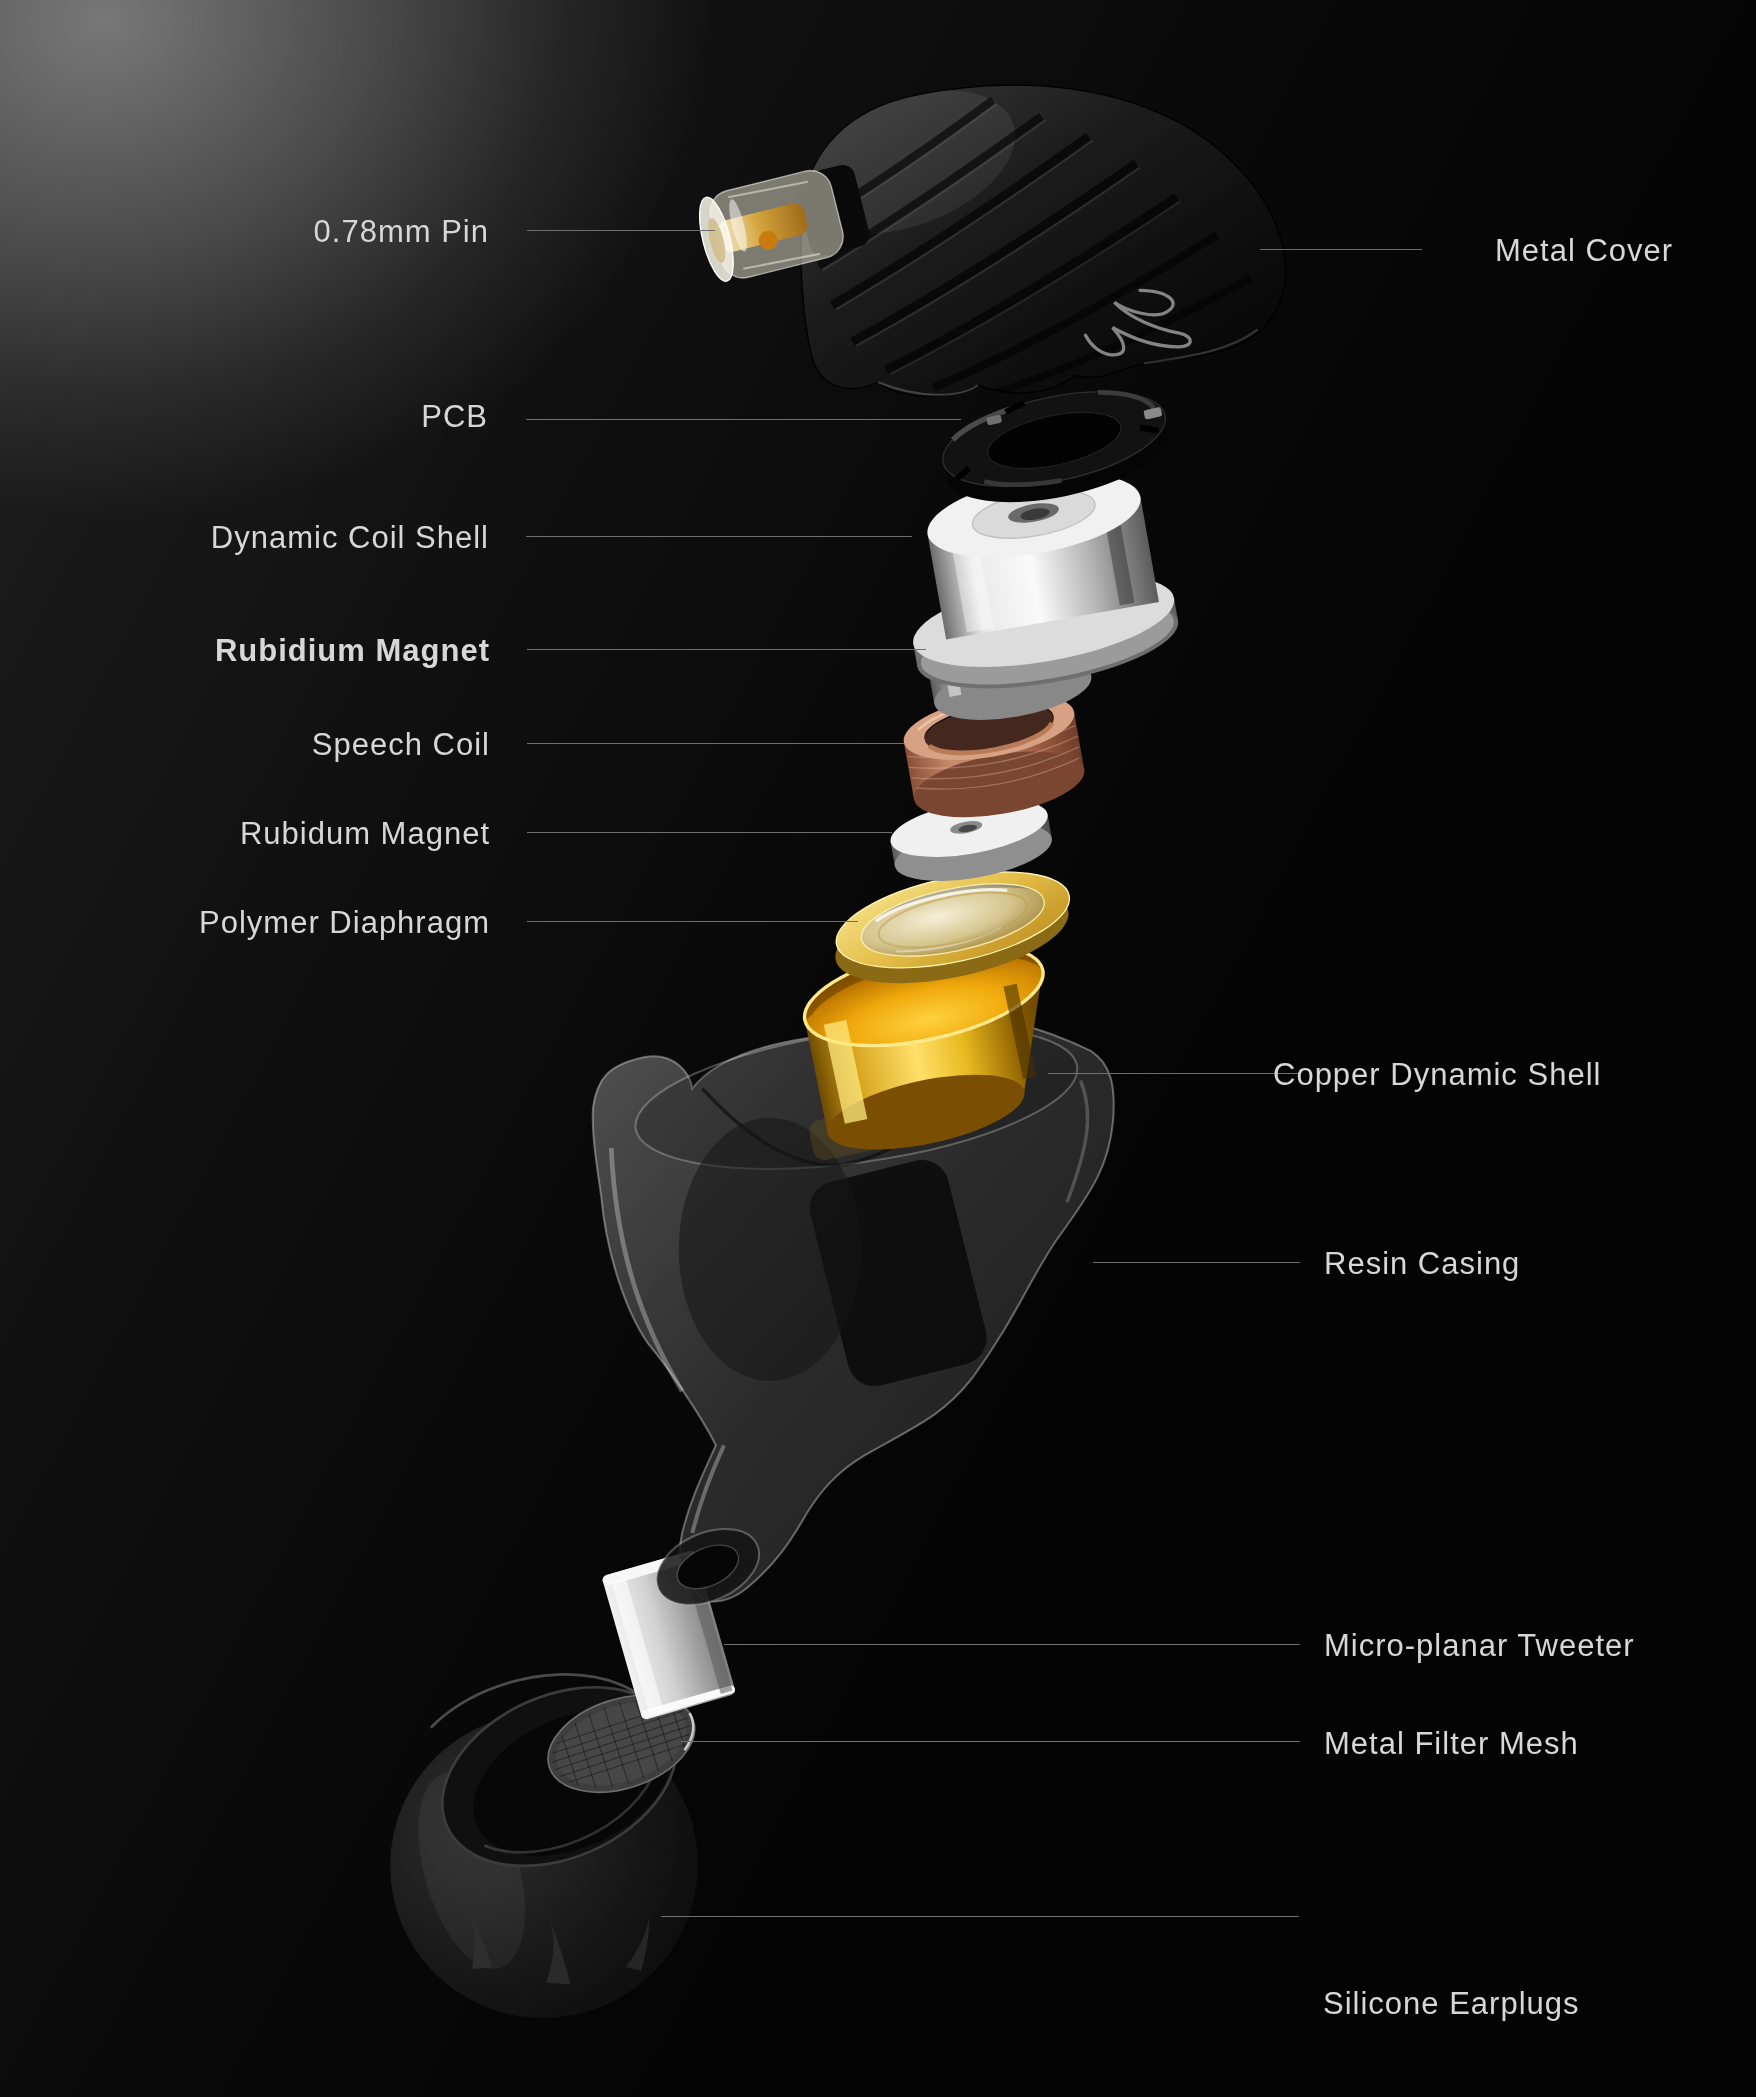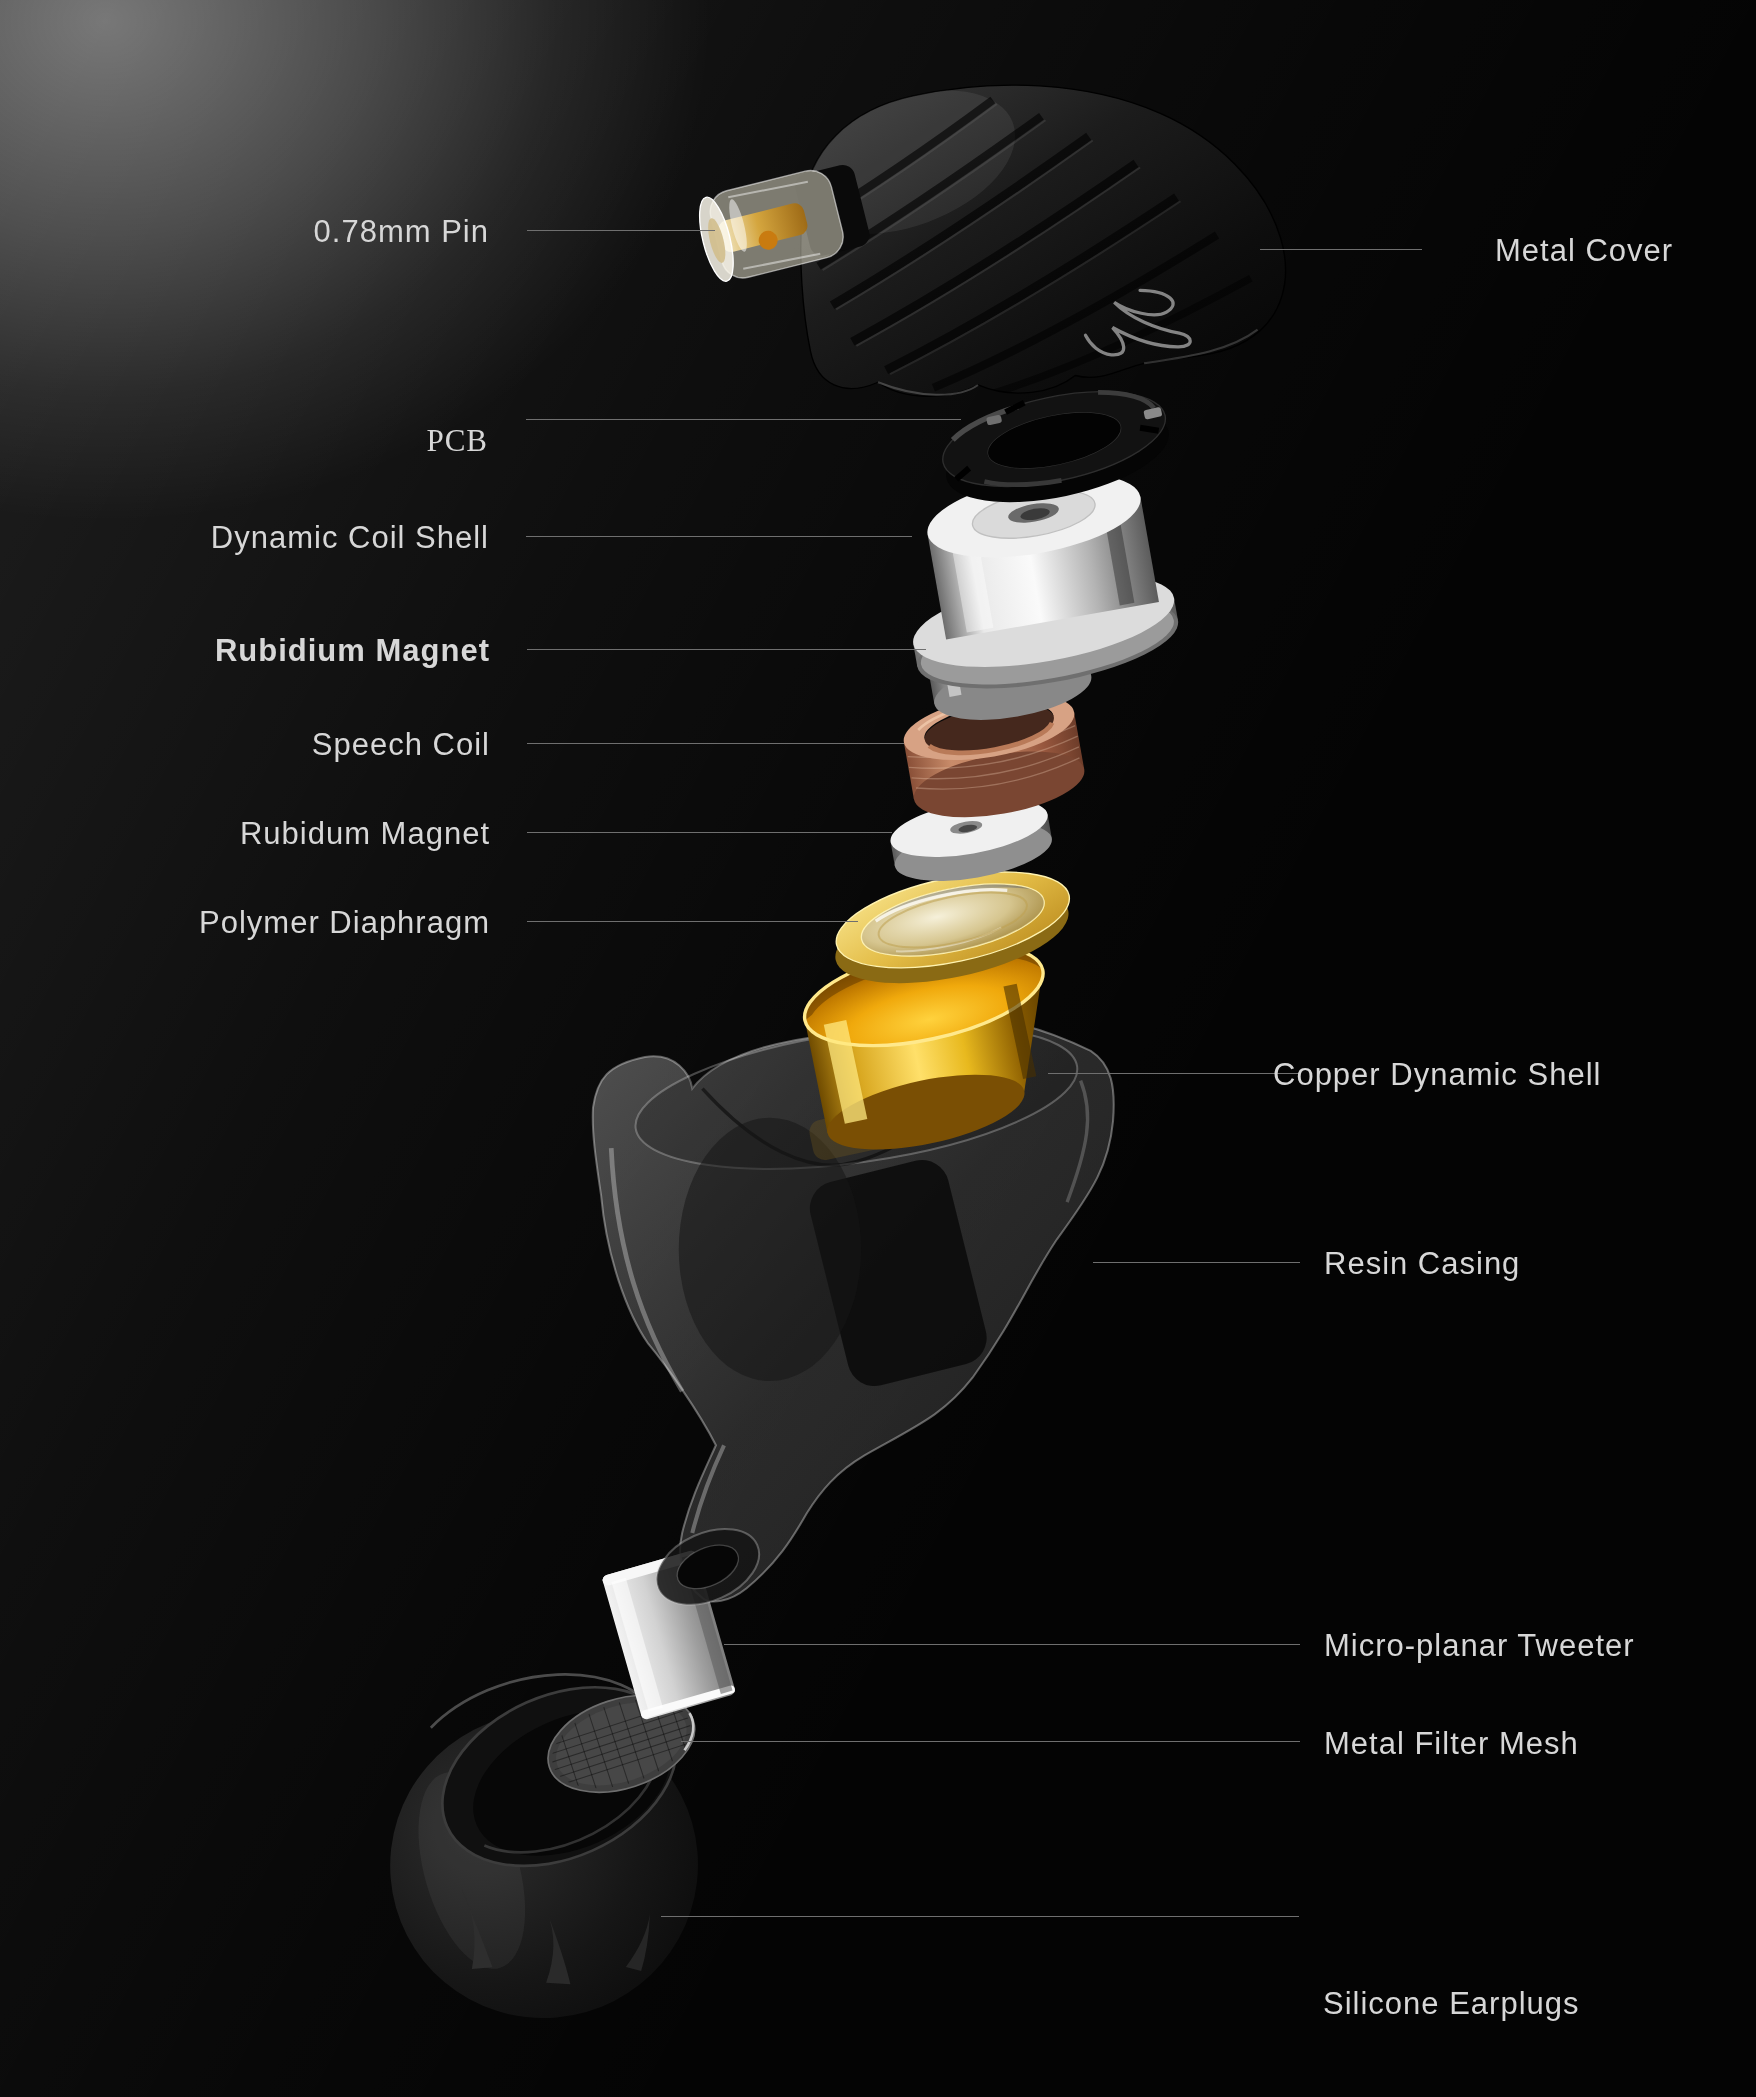--- a/index.html
+++ b/index.html
@@ -319,21 +319,21 @@
   <div class="leader" style="left:527px;  top:921px; width:331px;"></div>
 
   <div class="leader" style="left:1260px; top:249px;  width:162px;"></div>
   <div class="leader" style="left:1048px; top:1073px; width:252px;"></div>
   <div class="leader" style="left:1093px; top:1262px; width:207px;"></div>
   <div class="leader" style="left:724px; top:1644px; width:576px;"></div>
   <div class="leader" style="left:681px; top:1741px; width:619px;"></div>
   <div class="leader" style="left:661px;  top:1916px; width:638px;"></div>
 
   <div class="lbl left" style="right:1267px; top:209px;">0.78mm Pin</div>
-  <div class="lbl left" style="right:1268px; top:418px;font-family:Liberation Serif, serif;">PCB</div>
+  <div class="lbl left" style="right:1268px; top:394px;">PCB</div>
   <div class="lbl left" style="right:1267px; top:515px;">Dynamic Coil Shell</div>
   <div class="lbl left" style="right:1266px; top:628px;font-weight:bold;">Rubidium Magnet</div>
   <div class="lbl left" style="right:1266px; top:722px;">Speech Coil</div>
   <div class="lbl left" style="right:1266px; top:811px;">Rubidum Magnet</div>
   <div class="lbl left" style="right:1266px; top:900px;">Polymer Diaphragm</div>
 
   <div class="lbl right" style="left:1452px; top:228px;margin-left:43px;">Metal Cover</div>
   <div class="lbl right" style="left:1273px; top:1052px;">Copper Dynamic Shell</div>
   <div class="lbl right" style="left:1324px; top:1241px;">Resin Casing</div>
   <div class="lbl right" style="left:1324px; top:1623px;">Micro-planar Tweeter</div>

